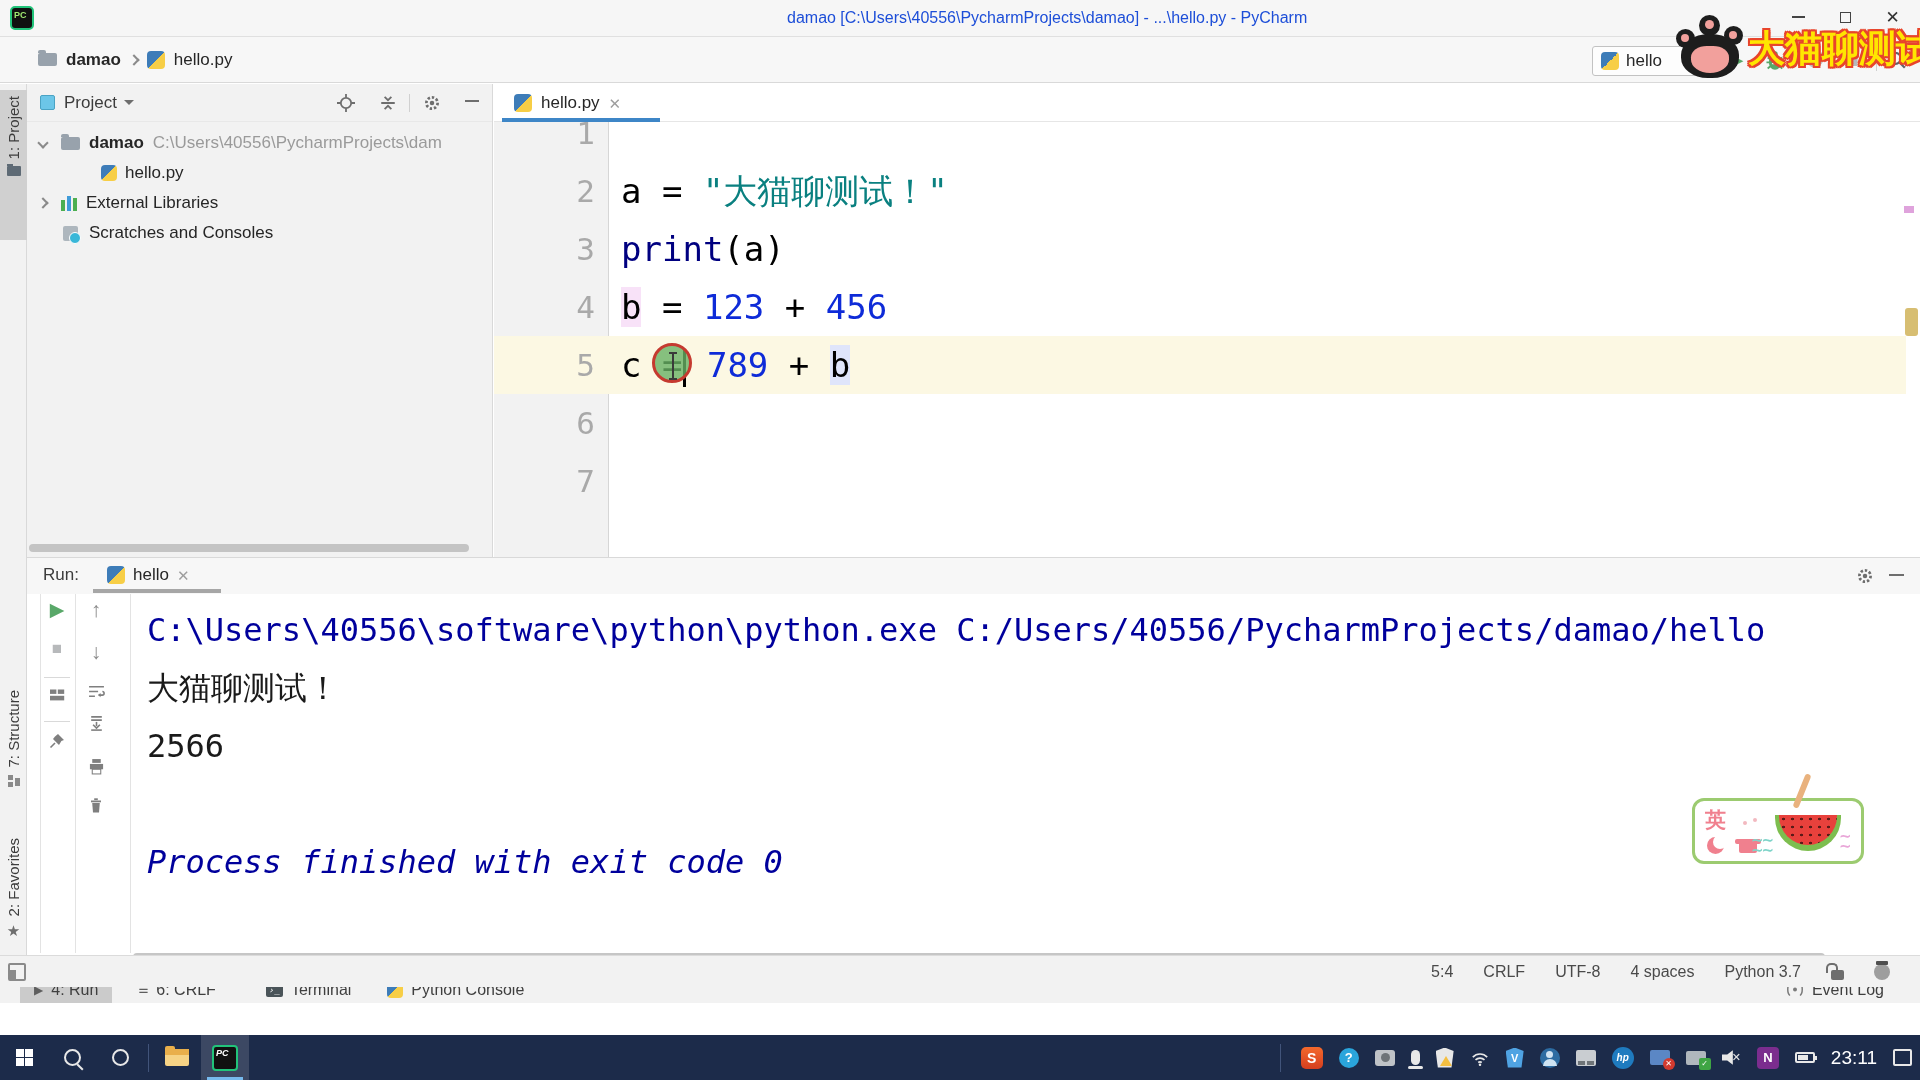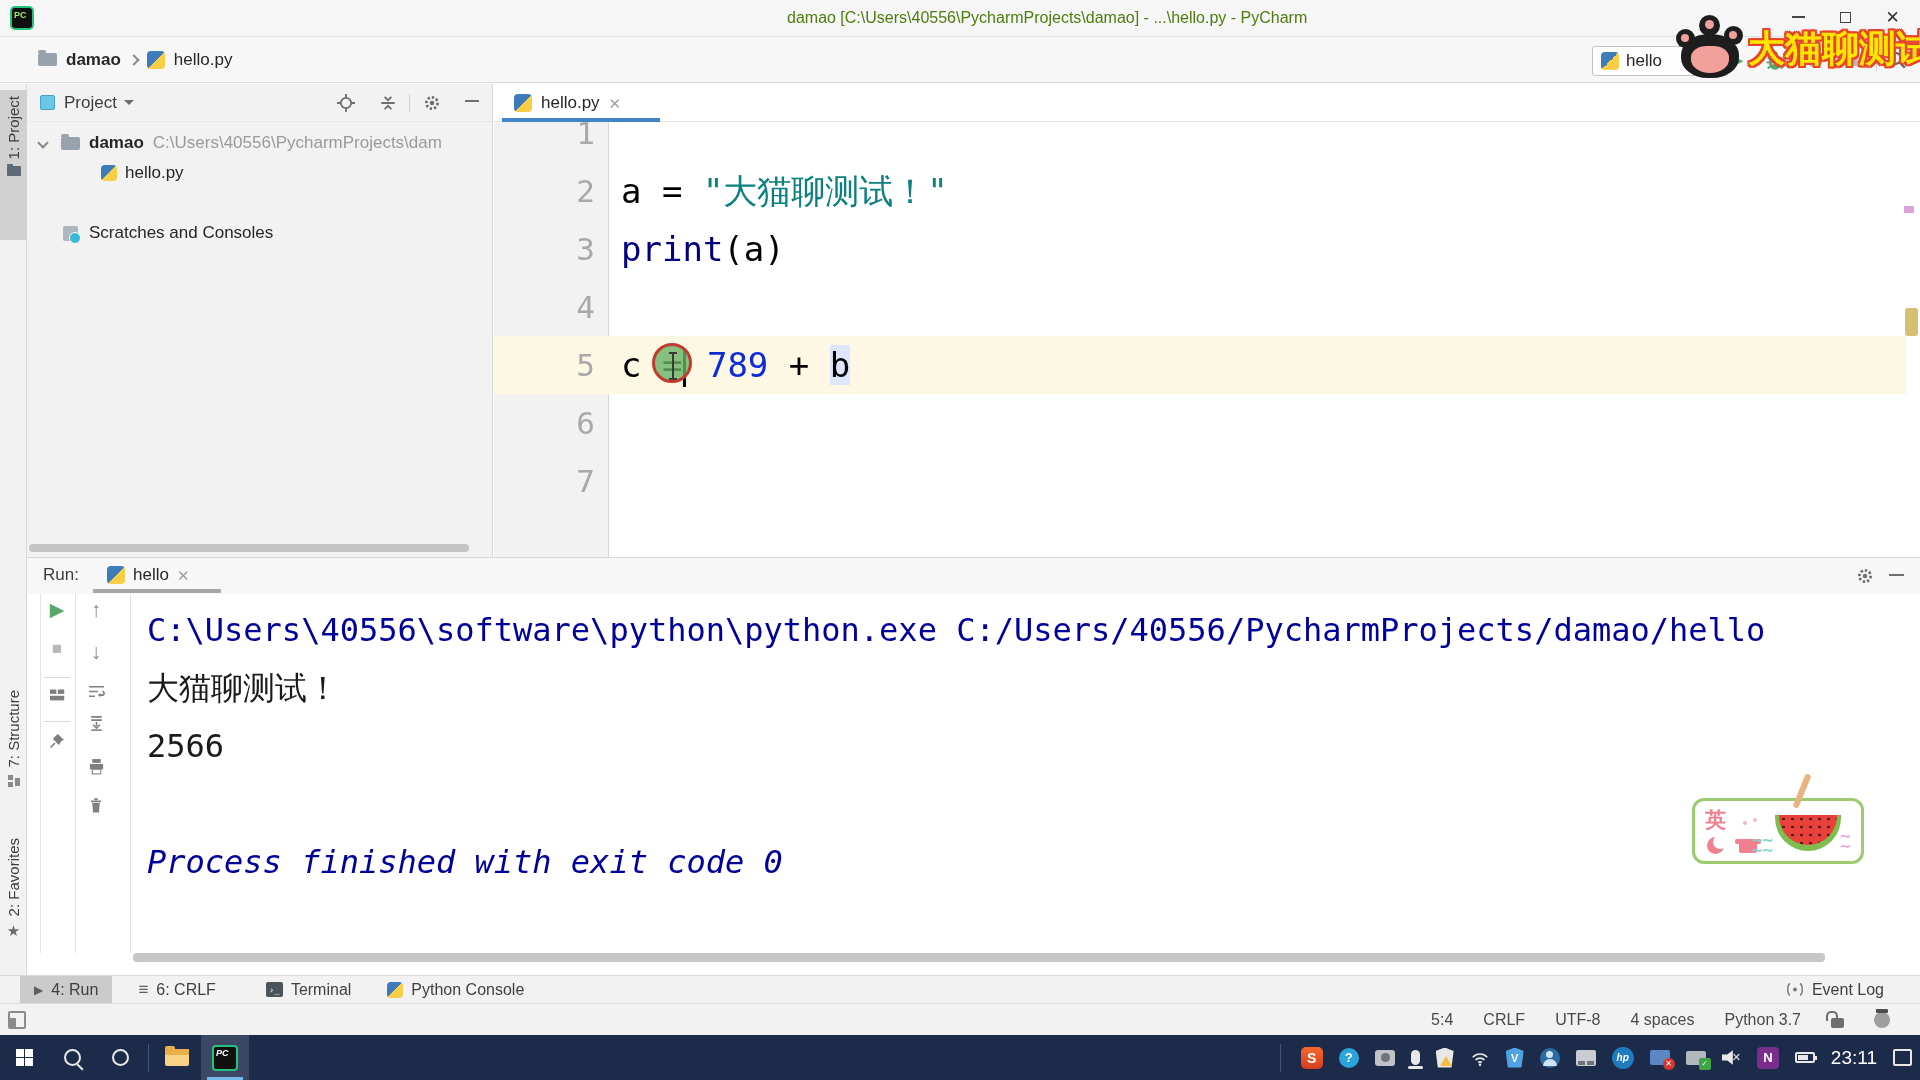--- a/index.html
+++ b/index.html
@@ -8,21 +8,21 @@
             font-family:"Liberation Sans","DejaVu Sans",sans-serif; }
 
   
   .title-bar { position:absolute; left:0; top:0; width:1920px; height:37px; background:#F6F6F6;
                border-bottom:1px solid #E0E0E0; }
   .pc-logo { position:absolute; left:10px; top:6px; width:24px; height:24px; background:#101010;
              border-radius:5px; border:2px solid #21C47A; color:#9FE870; font-size:9px; font-weight:bold;
              display:flex; align-items:flex-start; justify-content:flex-start; padding:2px; }
   .menus { position:absolute; left:46px; top:0; height:37px; display:flex; }
   .menu-item { padding:0 11px; line-height:36px; font-size:17px; color:#1E1E1E; cursor:default; }
-  .win-title { position:absolute; left:787px; top:0; line-height:36px; font-size:16px; color:#4d7c0f; white-space:nowrap; }
+  .win-title { position:absolute; left:787px; top:0; line-height:36px; font-size:16px; color:#1d4ed8; white-space:nowrap; }
   .win-controls { position:absolute; right:4px; top:0; height:36px; display:flex; }
   .win-btn { width:47px; height:34px; display:flex; align-items:center; justify-content:center; }
   .glyph-min { width:13px; height:2px; background:#444; }
   .glyph-max { position:relative; width:11px; height:11px; border:1.5px solid #444; background:#F6F6F6; }
   .glyph-max::before { content:""; position:absolute; left:2px; top:-5px; width:11px; height:11px; border:1.5px solid #444; z-index:-1; }
   .glyph-close { font-size:17px; color:#333; line-height:1; }
 
   
   .paw { position:absolute; left:1674px; top:13px; width:74px; height:66px; z-index:60; }
   .paw i { position:absolute; background:#1D1D1D; border-radius:50%; }
@@ -164,21 +164,21 @@
                 border-top:1px solid #D8D8D8; display:flex; align-items:center; }
   .bb-item { display:flex; align-items:center; gap:8px; font-size:16px; color:#3F3F3F; padding:0 14px; height:100%; }
   .bb-item.active { background:#CBCBCB; margin-left:20px; }
   .bb-run-glyph { font-size:12px; color:#5E5E5E; }
   .bb-todo-glyph { font-size:17px; color:#5E5E5E; }
   .term-ico { width:17px; height:15px; background:#4A5459; border-radius:2px; color:#fff; font-size:9px;
               display:flex; align-items:center; justify-content:center; font-family:"DejaVu Sans Mono",monospace; }
   .event-log { position:absolute; right:36px; display:flex; align-items:center; gap:8px; font-size:16px; color:#3F3F3F; }
 
   
-  .status-bar { position:absolute; left:0; top:1003px; width:1920px; height:32px; background:#F2F2F2;
+  .status-bar { position:absolute; left:0; top:955px; width:1920px; height:32px; background:#F2F2F2;
                 border-top:1px solid #DBDBDB; }
   .tw-toggle { position:absolute; left:8px; top:7px; width:18px; height:18px; border:2px solid #8A8A8A; border-radius:2px; }
   .tw-toggle::after { content:""; position:absolute; left:0px; bottom:0px; width:6px; height:9px; background:#8A8A8A; }
   .sb-right { position:absolute; right:30px; top:0; height:32px; display:flex; align-items:center; gap:30px;
               font-size:16px; color:#4A4A4A; }
   .lock-ico { position:relative; width:13px; height:10px; background:#6E6E6E; border-radius:2px; margin-top:5px; }
   .lock-ico::before { content:""; position:absolute; left:-5px; top:-7px; width:8px; height:8px;
                       border:2px solid #6E6E6E; border-bottom:none; border-radius:5px 5px 0 0; }
   .hector { position:relative; width:16px; height:16px; border-radius:50%; background:#9E9E9E; }
   .hector::before { content:""; position:absolute; left:2px; top:-3px; width:12px; height:4px; background:#4F4F4F; border-radius:1px; }
@@ -363,20 +363,29 @@
     <div class="tree-row" style="top:44px;">
       <i class="chev down" style="margin-left:12px;"></i>
       <i class="folder-ico" style="margin-left:14px;"></i>
       <span class="bold" style="margin-left:9px;">damao</span>
       <span class="tree-path">C:\Users\40556\PycharmProjects\dam</span>
     </div>
     <div class="tree-row" style="top:74px;">
       <i class="py-ico" style="margin-left:74px; width:16px; height:16px;"></i>
       <span style="margin-left:8px;">hello.py</span>
     </div>
+    <div class="tree-row" style="top:104px;">
+      <i class="chev right" style="margin-left:12px;"></i>
+      <span class="lib-ico" style="margin-left:14px;">
+          <i></i>
+          <i></i>
+          <i></i>
+        </span>
+      <span style="margin-left:9px;">External Libraries</span>
+    </div>
     <div class="tree-row" style="top:134px;">
       <i class="scr-ico" style="margin-left:36px;"></i>
       <span style="margin-left:11px;">Scratches and Consoles</span>
     </div>
 
     <div class="pp-hscroll"></div>
   </div>
 
   <div class="editor">
     <div class="tab-bar">
@@ -393,20 +402,21 @@
       <div class="ln" style="top:-18px;">1</div>
       <div class="ln" style="top:40px;">2</div>
       <div class="ln" style="top:98px;">3</div>
       <div class="ln" style="top:156px;">4</div>
       <div class="ln" style="top:214px;">5</div>
       <div class="ln" style="top:272px;">6</div>
       <div class="ln" style="top:330px;">7</div>
 
       <div class="cl" style="top:40px;"><span>a = </span><span class="str">"大猫聊测试！"</span></div>
       <div class="cl" style="top:98px;"><span class="kw">print</span><span>(a)</span></div>
+      <div class="cl" style="top:156px;"><span class="w-pink">b</span><span> = </span><span class="num">123</span><span> + </span><span class="num">456</span></div>
       <div class="cl" style="top:214px;"><span>c </span><span class="eqwrap"><span>=</span><i class="click-ind"><i class="ibeam"></i></i></span><i class="caret"></i><span> </span><span class="num">789</span><span> + </span><span class="r-blue">b</span></div>
 
       <i class="mark-pink"></i>
       <i class="mark-gold"></i>
     </div>
   </div>
 
   <div class="run-panel">
     <div class="run-header">
       <span class="run-label">Run:</span>

